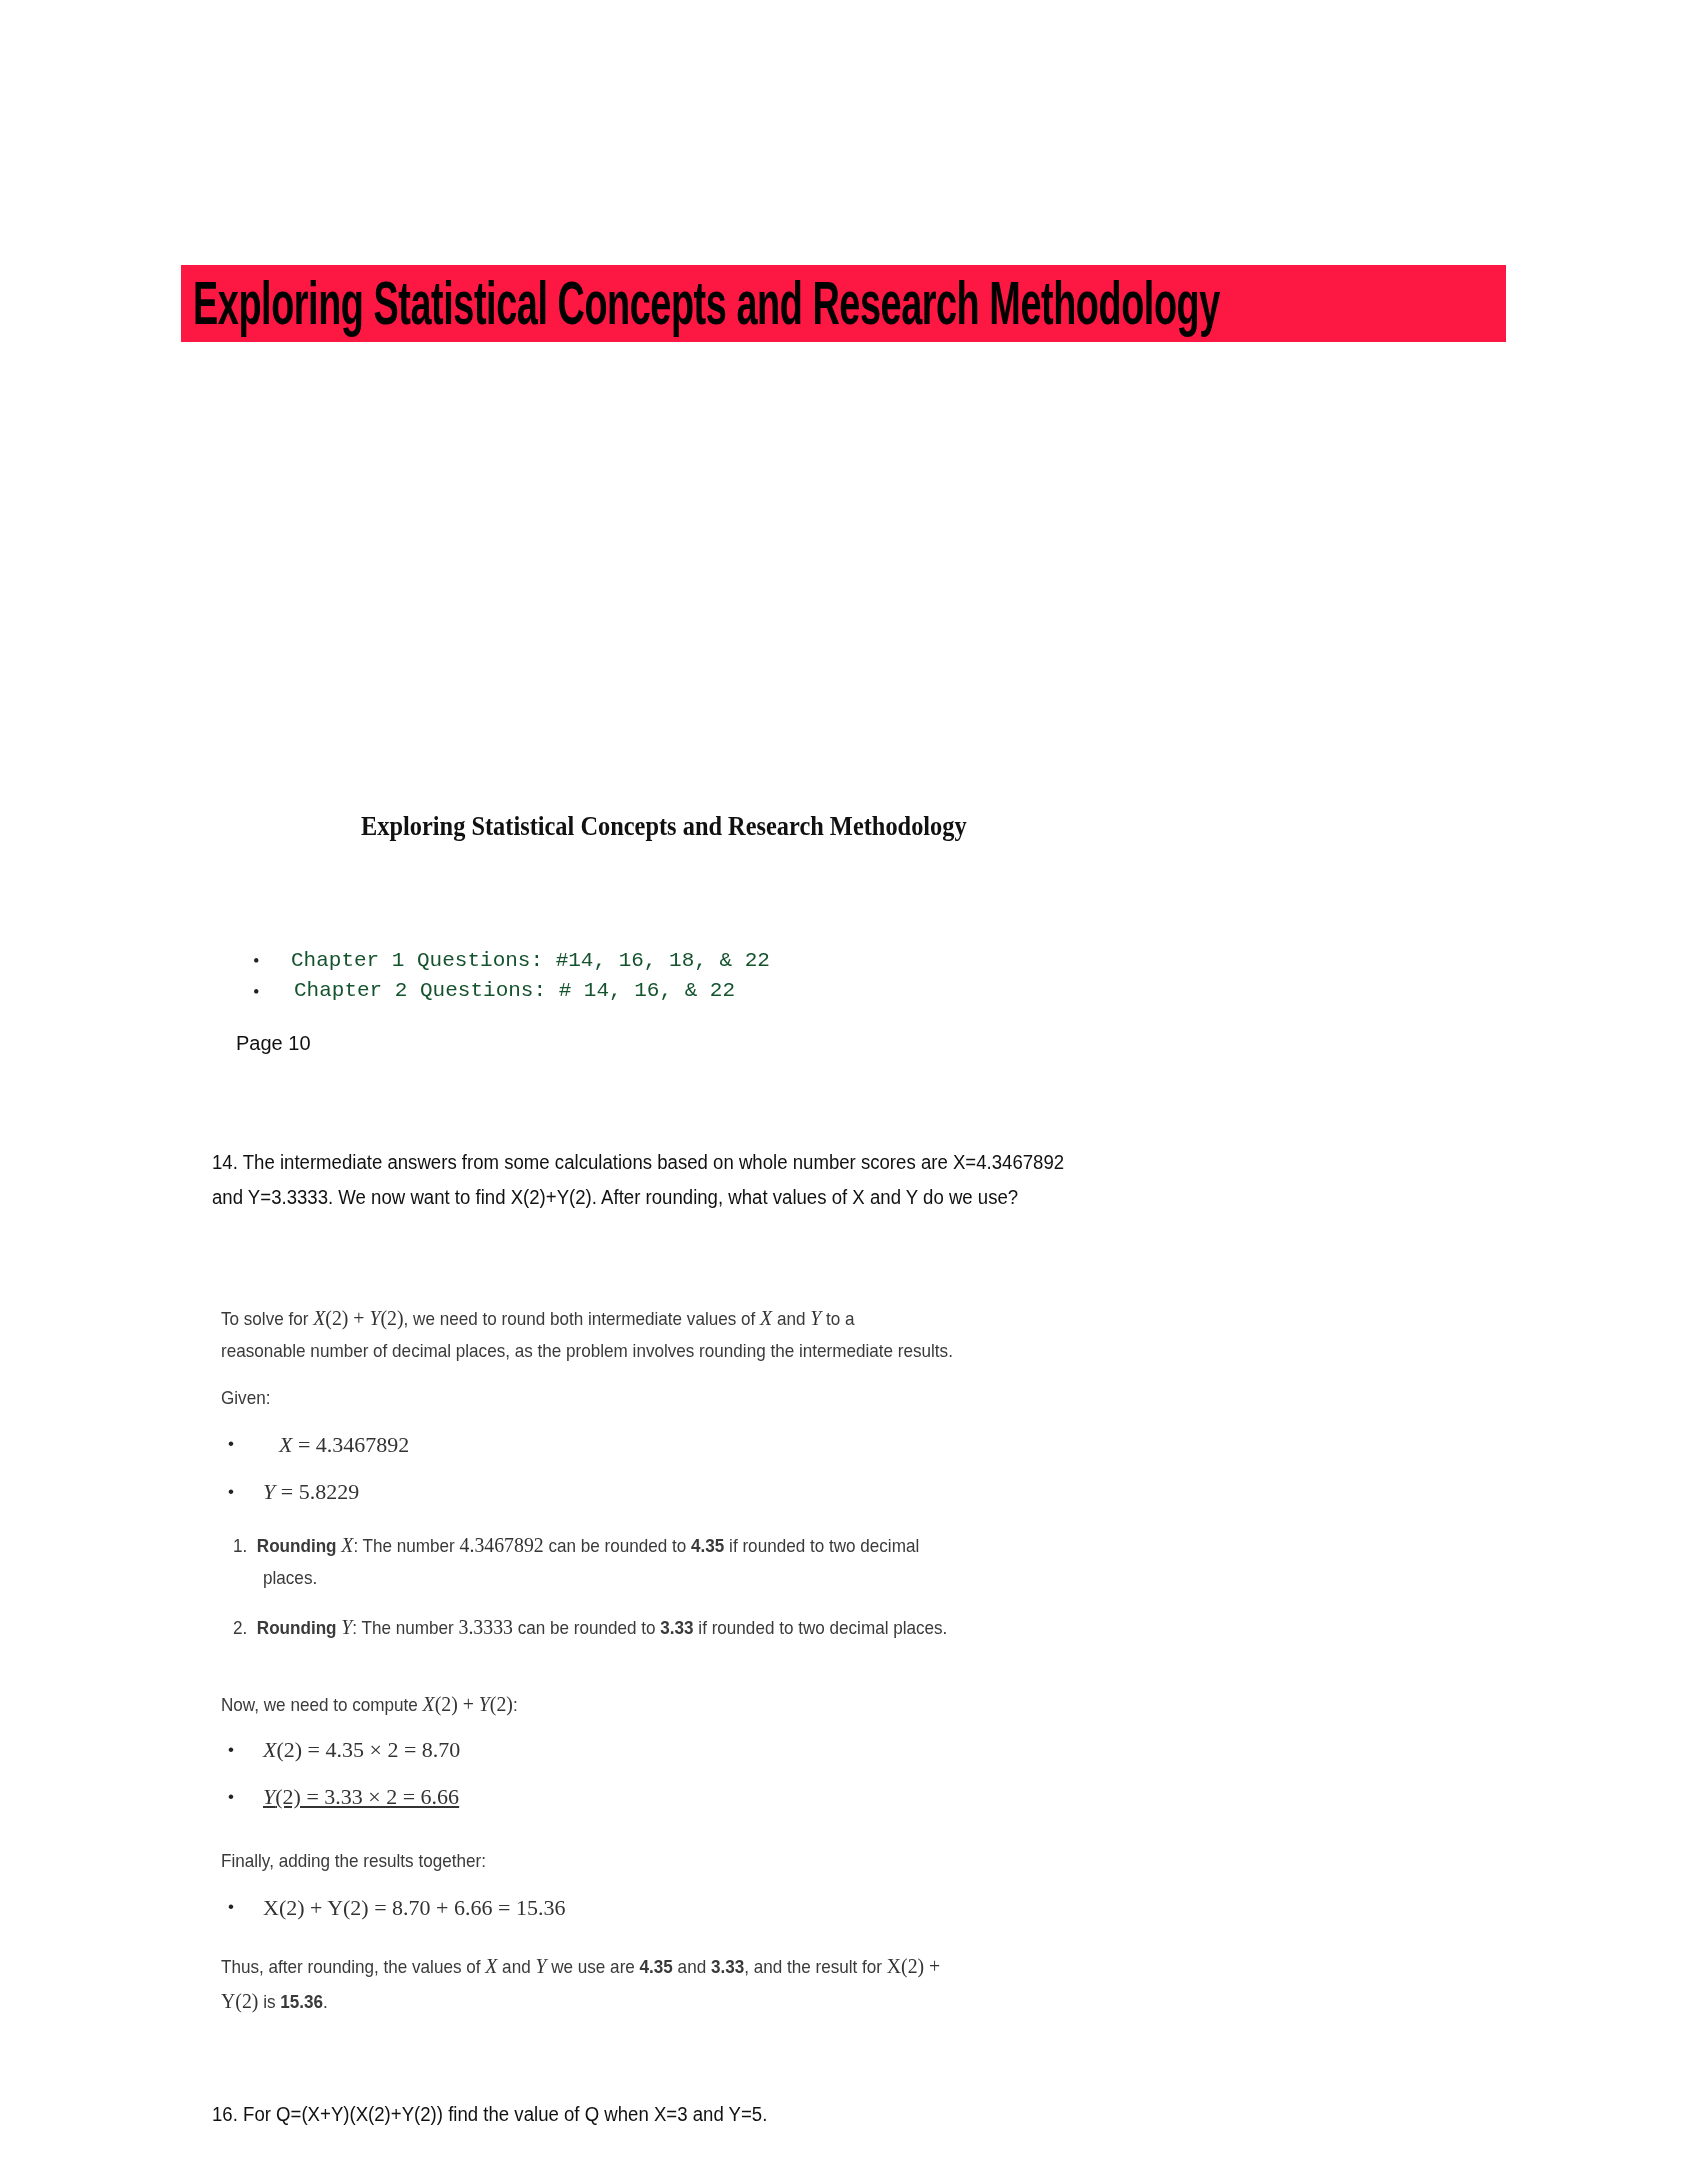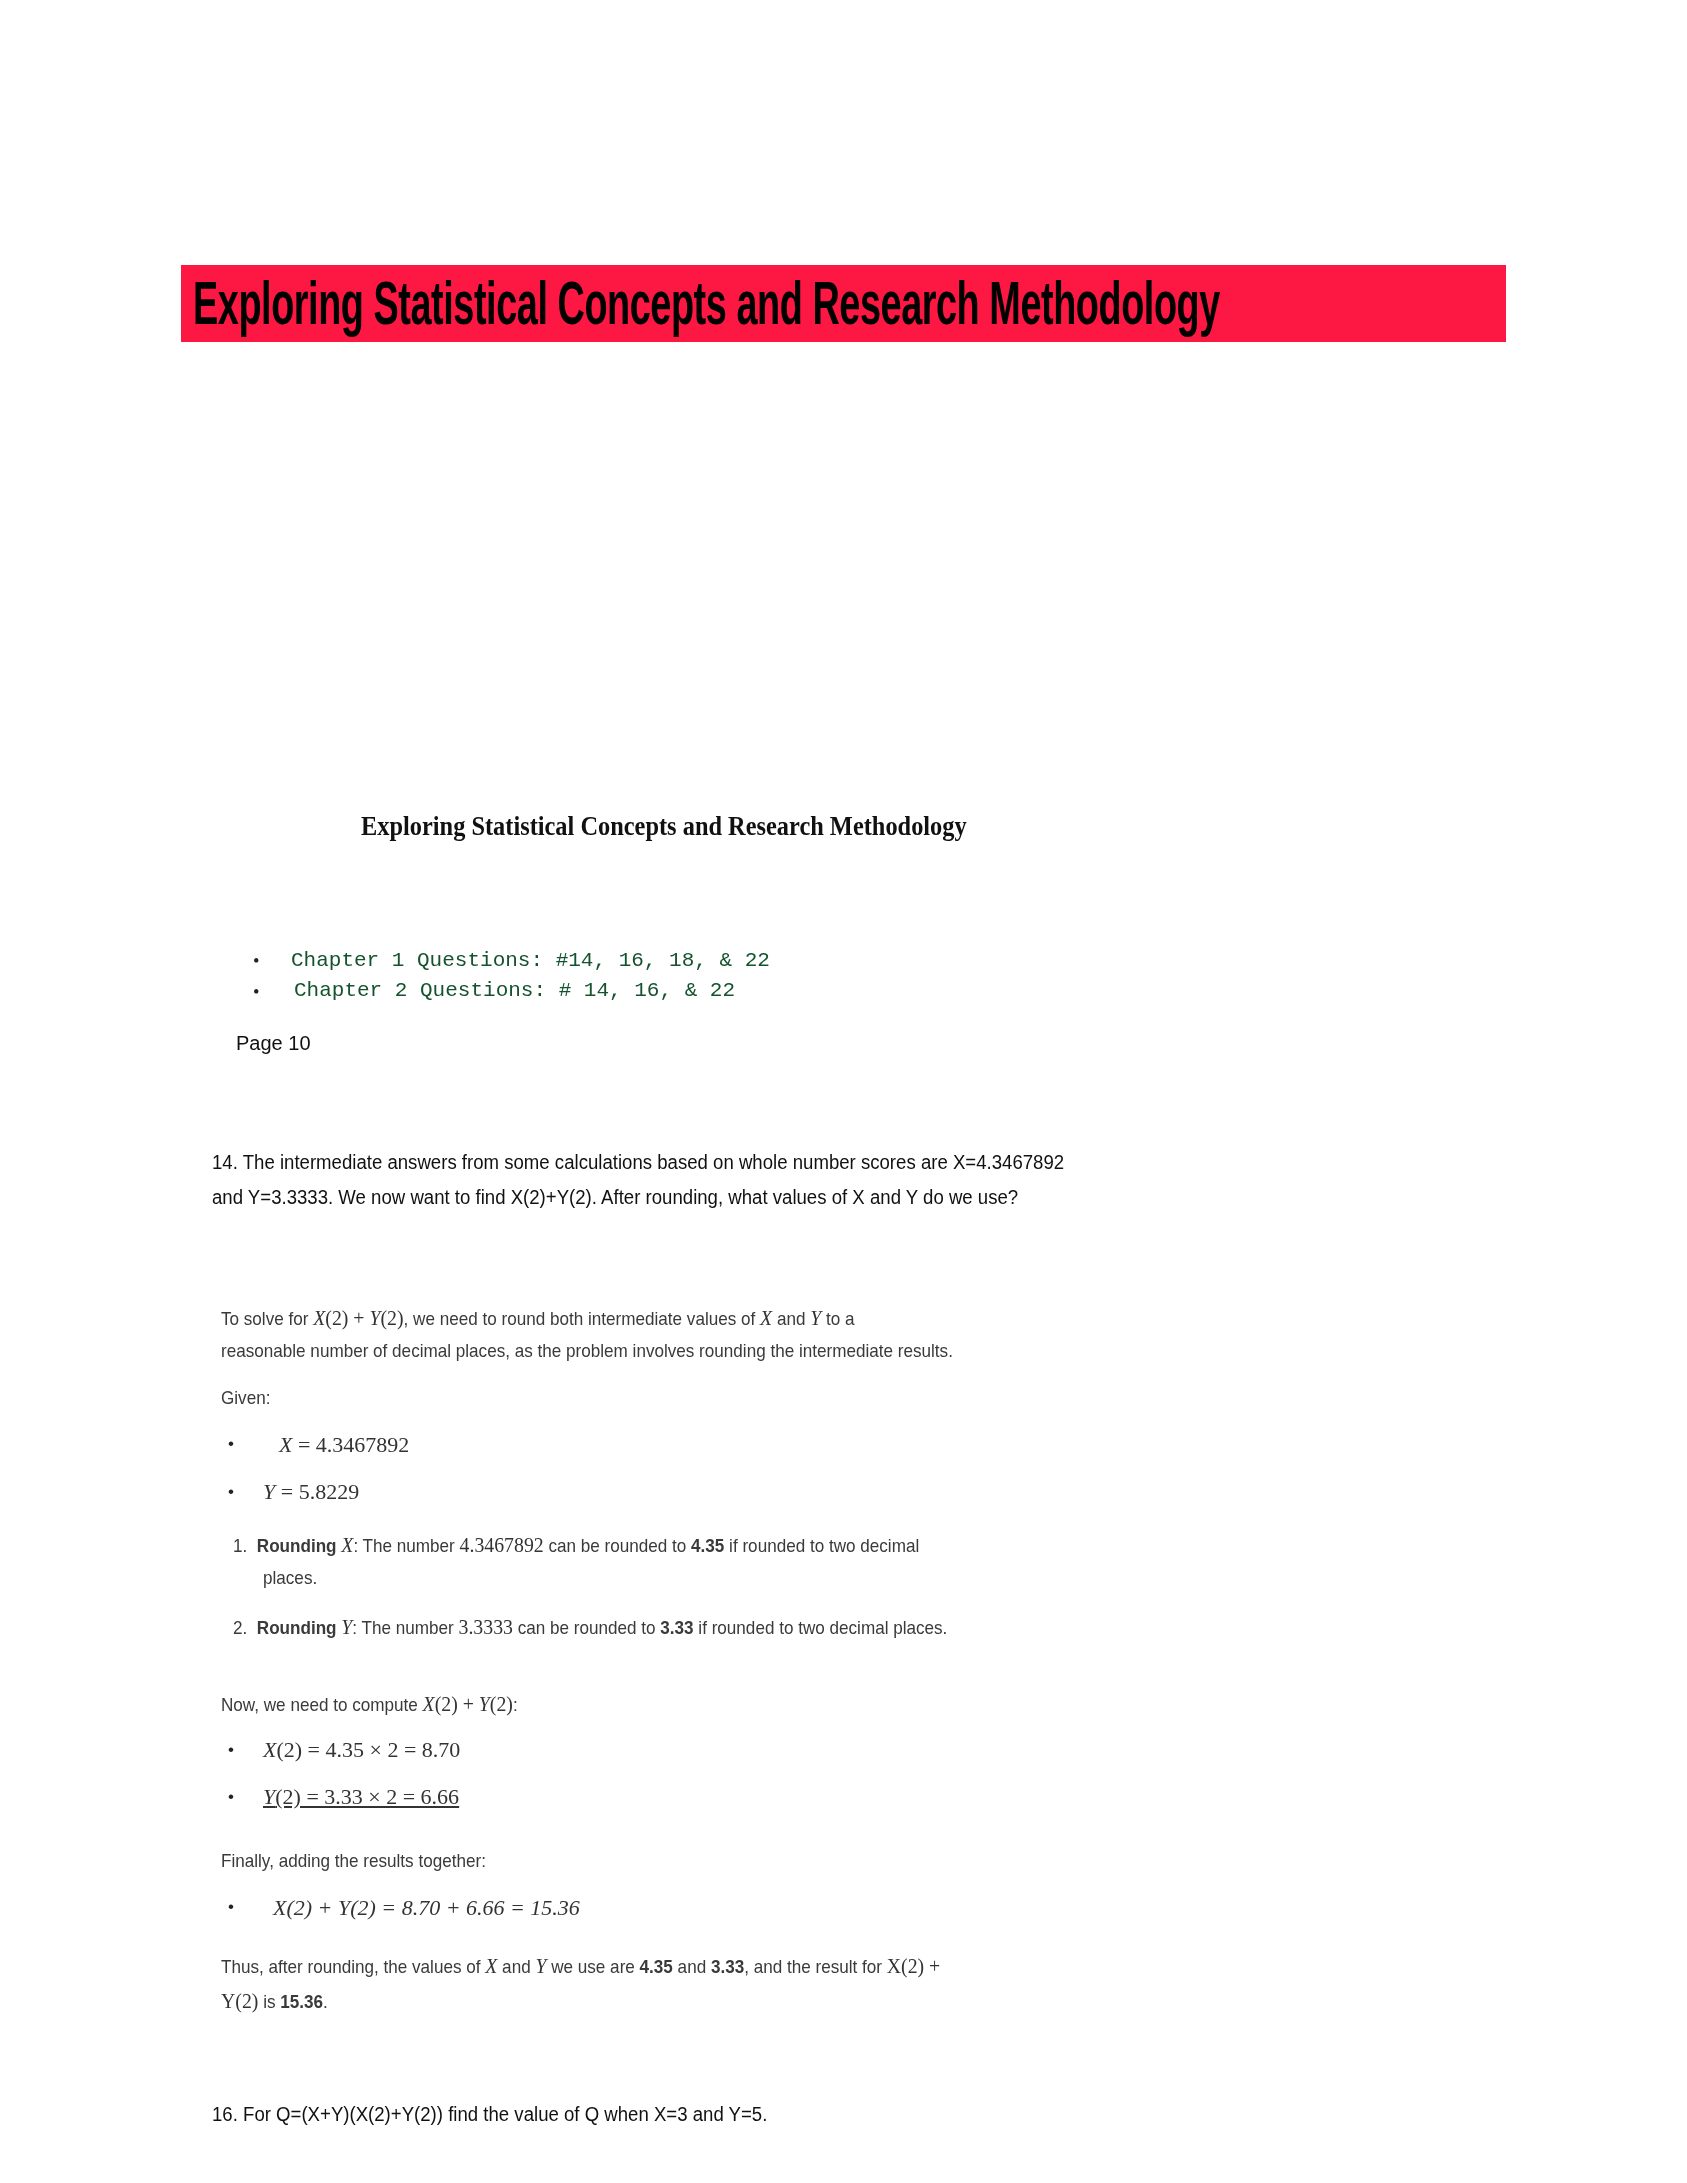--- a/index.html
+++ b/index.html
@@ -85,21 +85,21 @@
   <div class="abs ans" style="left:221px; top:1691px;">
     <span>Now, we need to compute </span><span class="math"><i>X</i>(2) + <i>Y</i>(2)</span><span>:</span>
   </div>
   <span class="abs bul" style="left:228px; top:1740px;">•</span>
   <div class="abs math" style="left:263px; top:1737px;text-align:center;"><i>X</i><span>(2) = 4.35 × 2 = 8.70</span></div>
   <span class="abs bul" style="left:228px; top:1787px;">•</span>
   <div class="abs math" style="left:263px; top:1784px;text-decoration:underline;"><i>Y</i><span>(2) = 3.33 × 2 = 6.66</span></div>
 
   <div class="abs ans" style="left:221px; top:1850px;">Finally, adding the results together:</div>
   <span class="abs bul" style="left:228px; top:1897px;">•</span>
-  <div class="abs math" style="left:273px; top:1895px; font-style:italic;">X(2) + Y(2) = 8.70 + 6.66 = 15.36</div>
+  <div class="abs math" style="left:263px; top:1895px; ">X(2) + Y(2) = 8.70 + 6.66 = 15.36</div>
 
   <div class="abs ans" style="left:221px; top:1953px;">
     <span>Thus, after rounding, the values of </span><span class="math"><i>X</i></span><span> and </span><span class="math"><i>Y</i></span><span> we use are </span><b>4.35</b><span> and </span><b>3.33</b><span>, and the result for </span><span class="math">X(2) +</span>
   </div>
   <div class="abs ans" style="left:221px; top:1988px;">
     <span class="math">Y(2)</span><span> is </span><b>15.36</b><span>.</span>
   </div>
 </div>
 
 <div class="abs calibri question" style="top:2103px;">16.  For Q=(X+Y)(X(2)+Y(2)) find the value of Q when X=3 and Y=5.</div>

